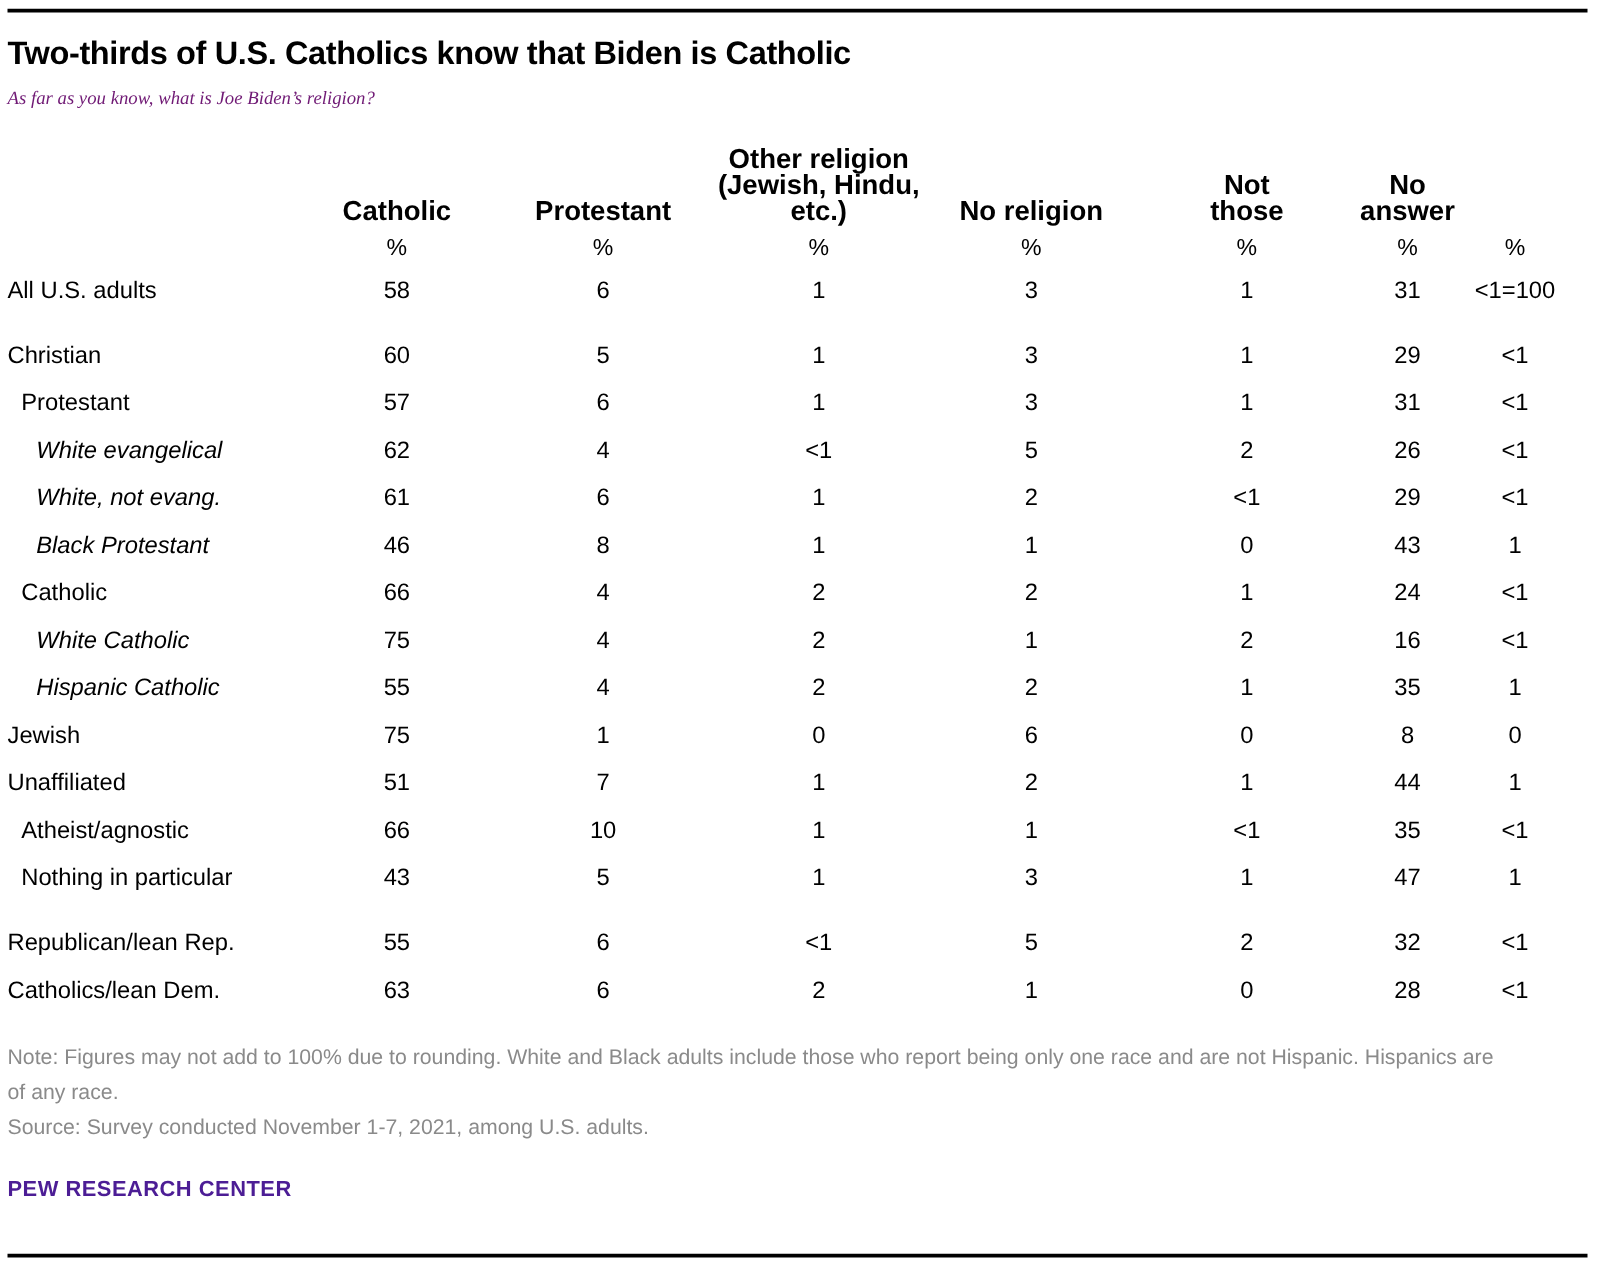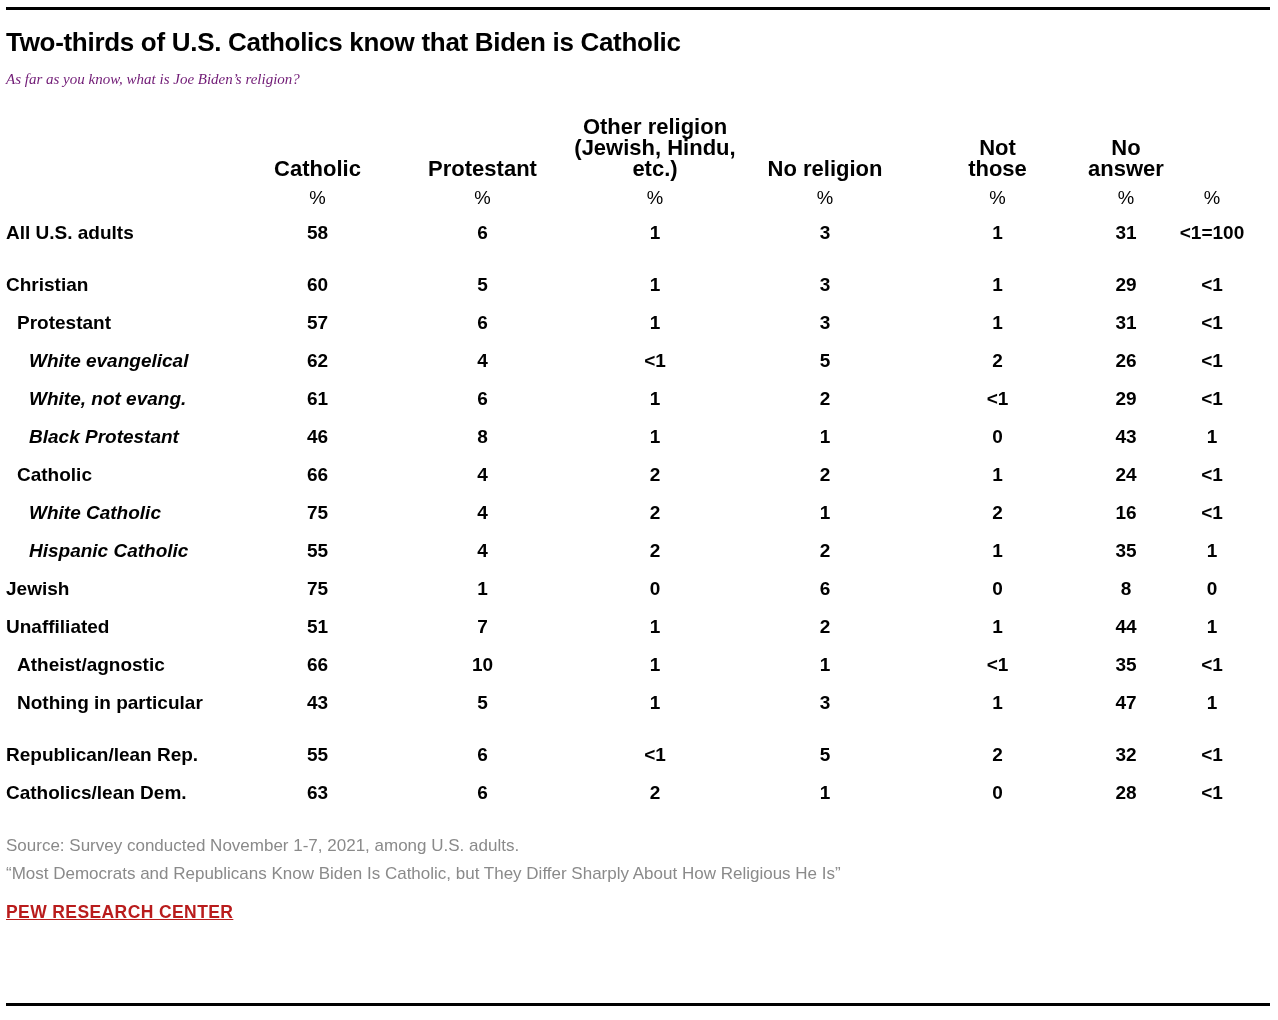--- a/index.html
+++ b/index.html
@@ -24,34 +24,34 @@
   }
   .thead .cell {
     font-weight:bold; text-align:center; font-size:22px;
     line-height:21px; white-space:pre-line;
   }
   .unit-row {
     display:grid; grid-template-columns:var(--cols);
     margin-top:8px;
   }
   .unit-row .cell { text-align:center; font-size:18.5px; }
-  .tbody { margin-top:5px;font-weight:bold; }
+  .tbody { margin-top:5px; }
   .trow {
     display:grid; grid-template-columns:var(--cols);
     height:38px; align-items:center; font-size:19px;
   }
   .trow.gap-before { margin-top:14px; }
   .row-label { white-space:nowrap; }
   .row-label.indent-1 { padding-left:11px; }
   .row-label.indent-2 { padding-left:23px; }
   .row-label.italic { font-style:italic; }
   .cell.val { text-align:center; }
   .footer { margin-top:20px; color:#8a8a8a; font-size:17px; line-height:28px; }
   .footer .note { max-width:1190px; }
-  .brand { color:#b91c1c; font-weight:bold; font-size:17.5px; letter-spacing:0.4px; margin-top:10px;text-decoration:underline; }
+  .brand { color:#4c1d95; font-weight:bold; font-size:17.5px; letter-spacing:0.4px; margin-top:21px; }
 </style>
 </head>
 <body>
 
 <div class="page">
   <div class="rule top"></div>
 
   <h1 class="title">Two-thirds of U.S. Catholics know that Biden is Catholic</h1>
   <p class="subtitle">As far as you know, what is Joe Biden’s religion?</p>
 
@@ -227,19 +227,19 @@
         <div class="cell val">6</div>
         <div class="cell val">2</div>
         <div class="cell val">1</div>
         <div class="cell val">0</div>
         <div class="cell val">28</div>
         <div class="cell val">&lt;1</div>
       </div>
     </div>
 
   <div class="footer">
+    <div class="note">Note: Figures may not add to 100% due to rounding. White and Black adults include those who report being only one race and are not Hispanic. Hispanics are of any race.</div>
     <div class="source">Source: Survey conducted November 1-7, 2021, among U.S. adults.</div>
-    <div class="quote">“Most Democrats and Republicans Know Biden Is Catholic, but They Differ Sharply About How Religious He Is”</div>
     <div class="brand">PEW RESEARCH CENTER</div>
   </div>
 
   <div class="rule bottom"></div>
 </div>
 
 </body></html>

